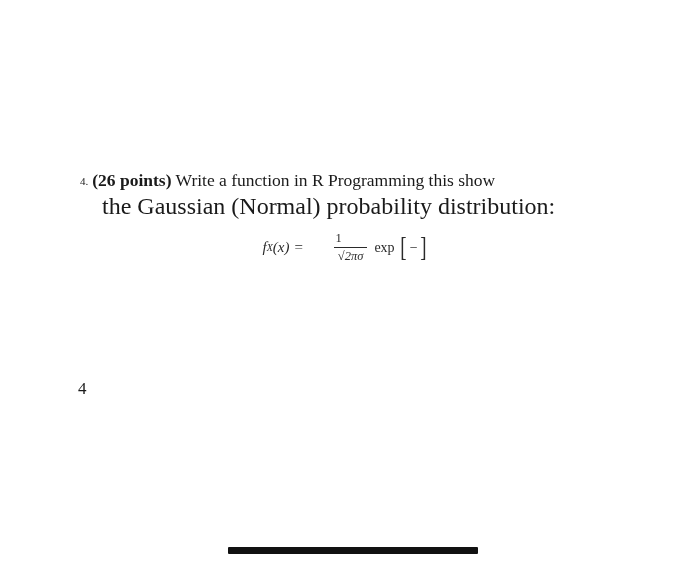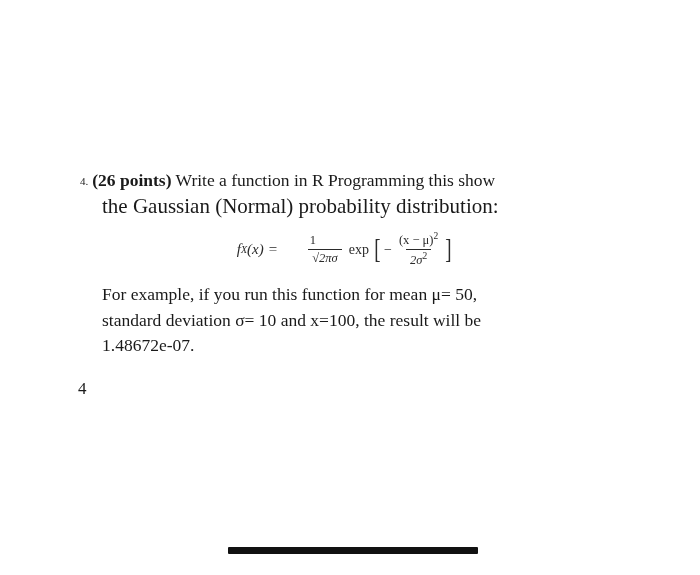--- a/index.html
+++ b/index.html
@@ -44,21 +44,21 @@
     font-size: 17.5px;
     line-height: 25px;
     text-align: left;
   }
   .stem b {
     font-weight: bold;
     text-align: right;
   }
   .indent-block {
     margin-left: 22px;
-    font-size: 21px;
+    font-size: 24px;
     line-height: 25px;
   }
   .formula {
     margin-top: 12px;
     margin-bottom: 14px;
     text-align: center;
     color: #2a2a2a;
   }
   .formula-inner {
     display: inline-flex;
@@ -178,34 +178,25 @@
           <span class="fx">(x)</span>
         <span class="eq">=</span>
         <span class="frac">
           <span class="num">1</span>
           <span class="den ital radical">√2πσ</span>
         </span>
         <span class="exp-word">exp</span>
         <span class="bracketed">
           <span class="brk">[</span>
           <span class="minus">−</span>
-          <span class="frac">
-            <span class="num"><span>(x − μ)</span><span class="sup">2</span></span>
-            <span class="den ital"><span>2σ</span><span class="sup">2</span></span>
-          </span>
           <span class="brk">]</span>
         </span>
       </span>
     </div>
 
-    <div class="indent-block para">
-      <div>For example, if you run this function for mean μ= 50,</div>
-      <div>standard deviation σ= 10 and x=100, the result will be</div>
-      <div>1.48672e-07.</div>
-    </div>
 
   </div>
 
   <div class="page-number">4</div>
 
   <div class="bottom-bar"></div>
 
 </div>
 
 </body></html>

